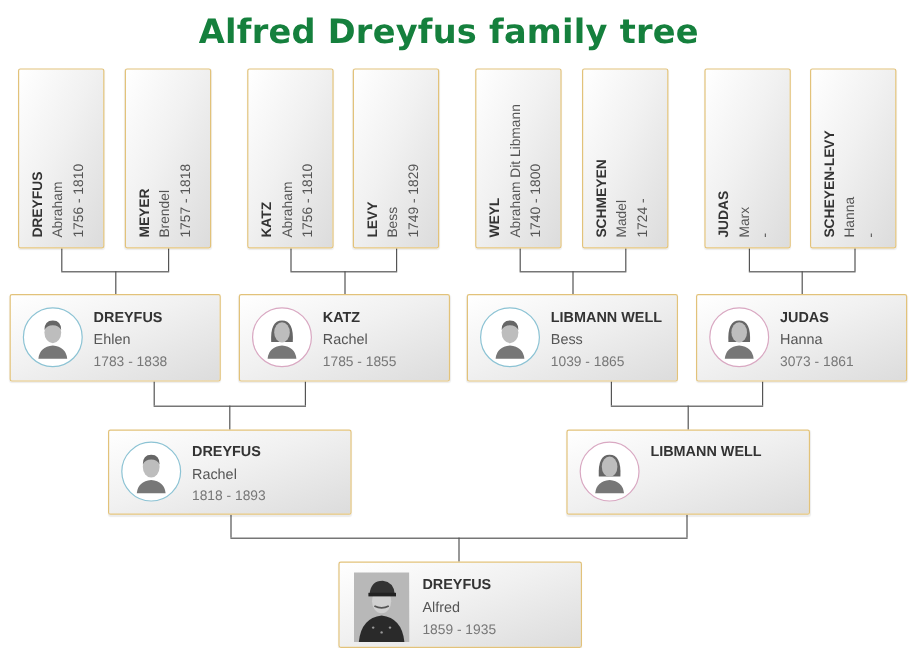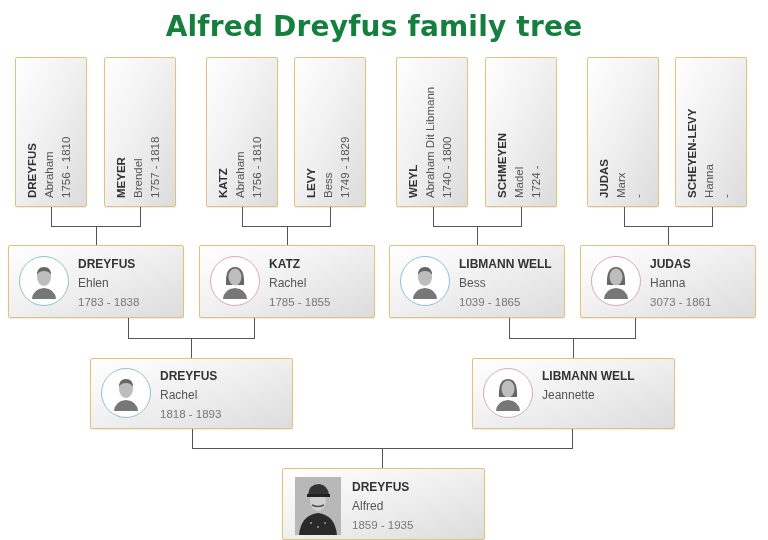--- a/index.html
+++ b/index.html
@@ -203,21 +203,20 @@
 <div class="box hbox" style="left:472px;top:358px;width:203px;height:71px;">
   <div class="avatar female" style="left:10px;top:9px;">
     <svg width="48" height="48" viewBox="0 0 48 48">
         <path d="M12 42 Q13 32 24 31 Q35 32 36 42 Z" fill="#777"></path>
         <path d="M15 28 Q14 10 24 10 Q34 10 33 28 Z" fill="#666"></path>
         <ellipse cx="24" cy="20" rx="6.5" ry="8.5" fill="#bdbdbd"></ellipse>
       </svg>
   </div>
   <div class="info" style="top:8px;">
     <div class="sn">LIBMANN WELL</div>
-    <div class="fn">Jeannette</div>
   </div>
 </div>
 
 <div class="box hbox" style="left:282px;top:468px;width:203px;height:72px;">
   <div class="photo">
     <svg width="46" height="58" viewBox="0 0 46 58">
       <rect width="46" height="58" fill="#b8b8b8"></rect>
       <path d="M4 58 Q6 38 23 36 Q40 38 42 58 Z" fill="#2a2a2a"></path>
       <ellipse cx="23" cy="24" rx="8" ry="10" fill="#d0d0d0"></ellipse>
       <path d="M13 18 Q14 7 24 7 Q33 8 34 18 L13 18Z" fill="#333"></path>

